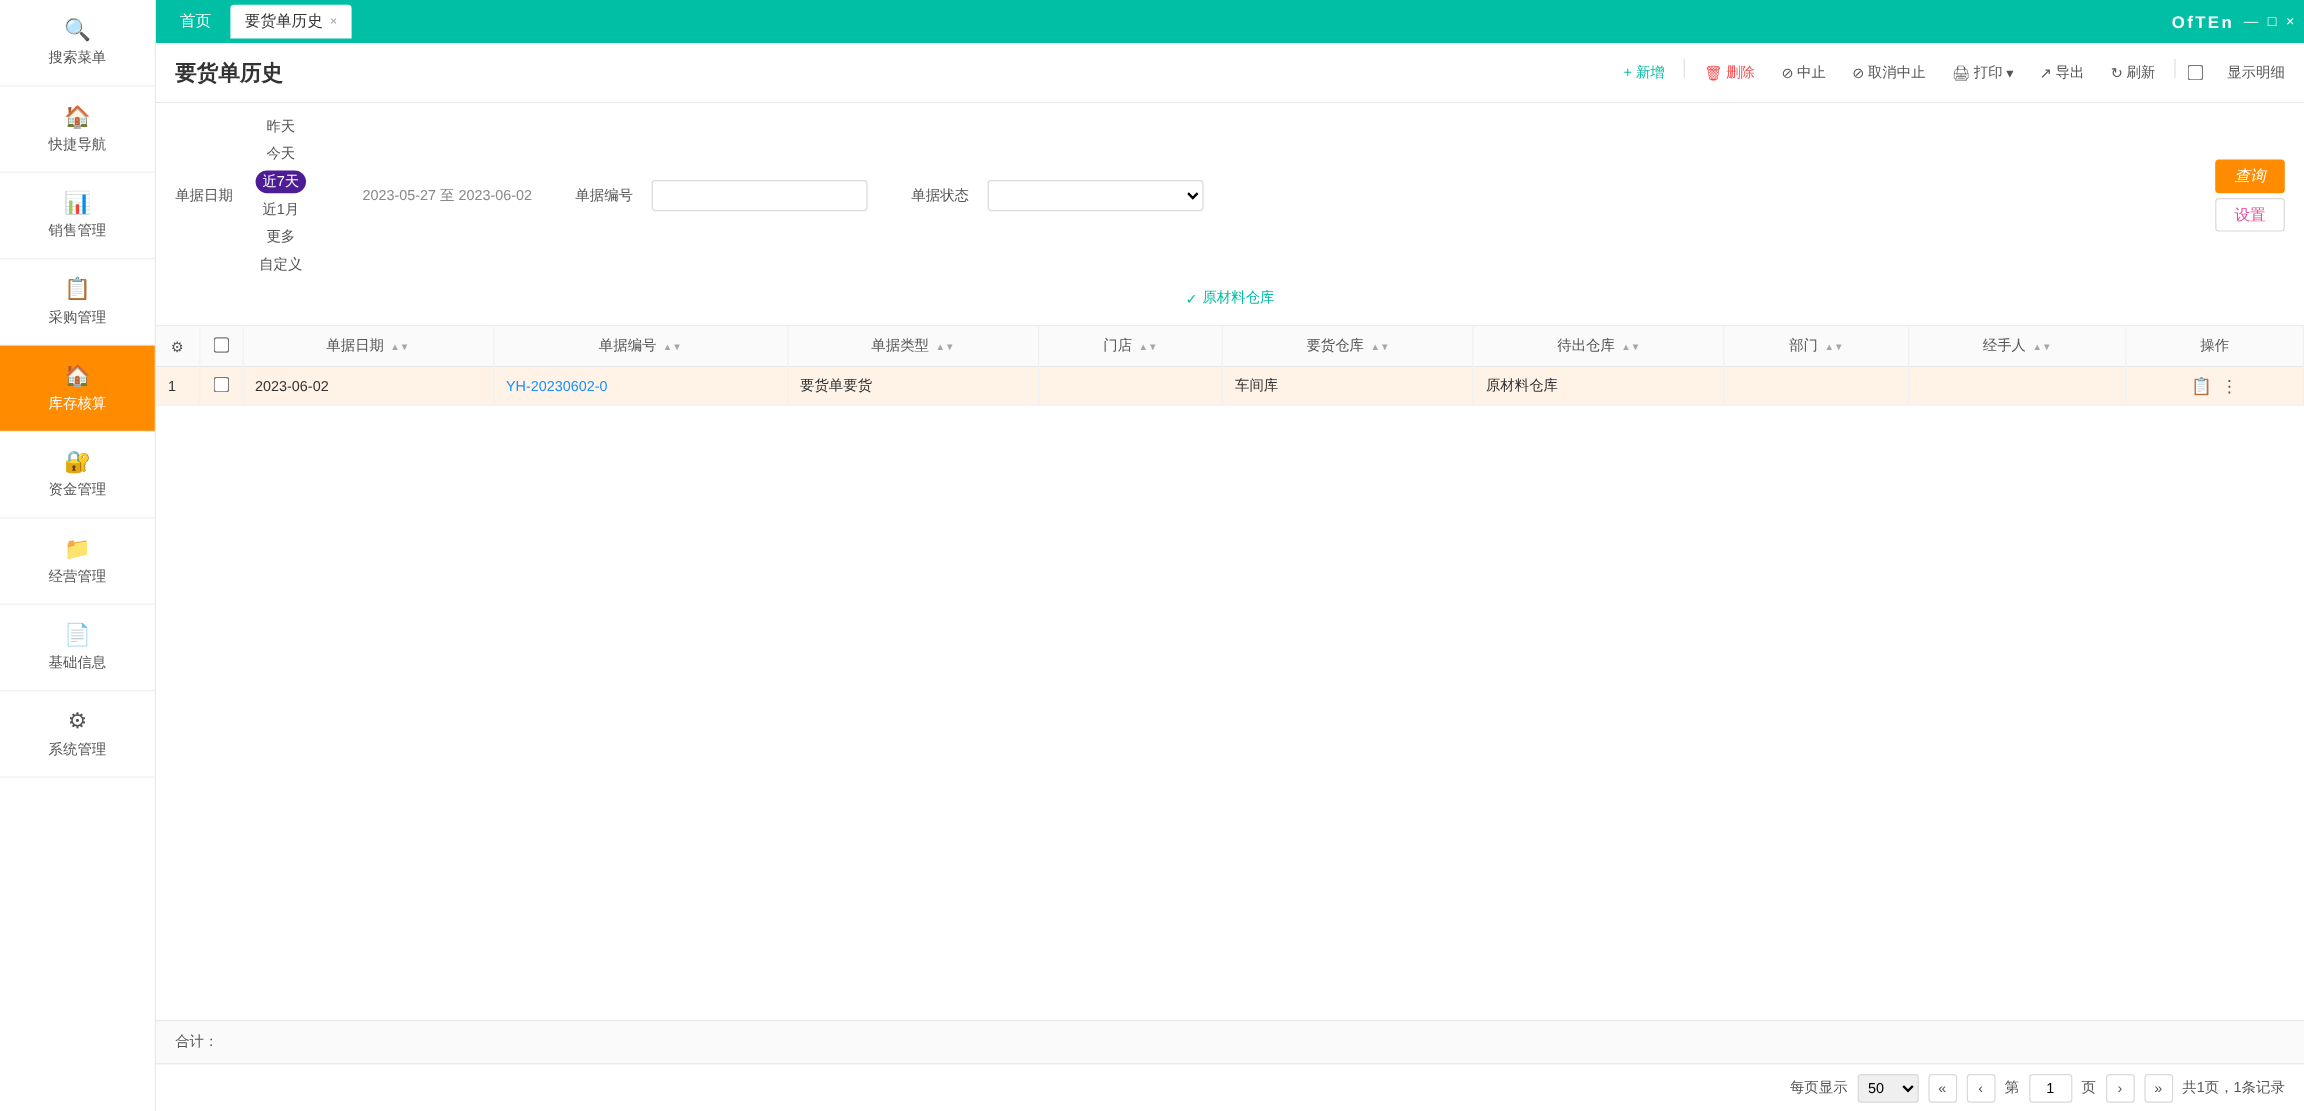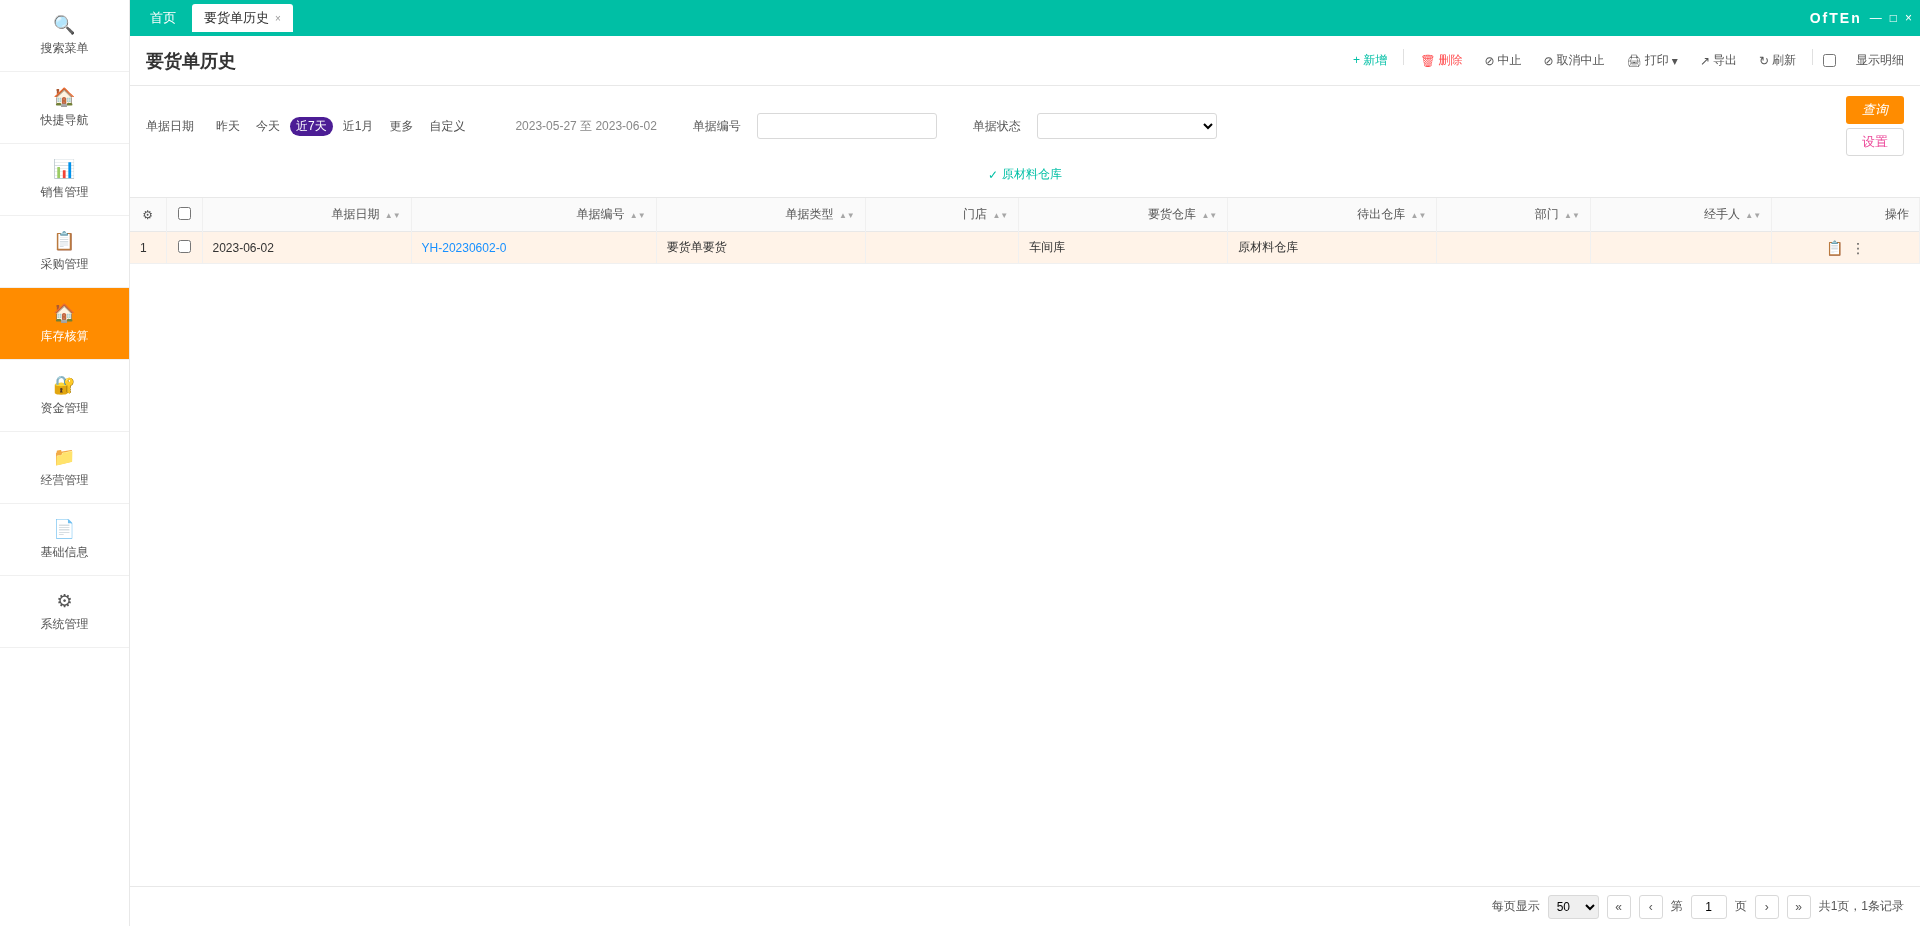--- a/index.html
+++ b/index.html
@@ -97,21 +97,21 @@
       border-bottom: 1px solid #e8e8e8;
       flex-shrink: 0;
     }
     .filter-row {
       display: flex;
       align-items: center;
       gap: 16px;
       margin-bottom: 6px;
     }
     .filter-label { font-size: 12px; color: #555; white-space: nowrap; }
-    .filter-date-options { display: flex; align-items: center; gap: 4px; }
+    .filter-date-options { display: flex; align-items: center; gap: 4px; flex-direction: column; }
     .date-option {
       padding: 1px 6px;
       font-size: 12px;
       color: #555;
       cursor: pointer;
       border-radius: 3px;
     }
     .date-option.active { background: #4c1d95; color: #fff; border-radius: 10px; }
     .filter-input {
       border: 1px solid #d9d9d9;
@@ -151,21 +151,21 @@
       display: flex; flex-direction: column; gap: 4px;
       margin-left: auto;
     }
 
     
     .table-container { flex: 1; overflow: auto; }
     table { width: 100%; border-collapse: collapse; }
     thead tr { background: #fafafa; border-bottom: 1px solid #e8e8e8; }
     thead th {
       padding: 8px 10px; font-size: 12px; color: #555;
-      text-align: right; font-weight: normal;
+      text-align: center; font-weight: normal;
       border-right: 1px solid #f0f0f0;
       white-space: nowrap;
     }
     thead th .sort-icons { display: inline-flex; flex-direction: column; margin-left: 2px; opacity: 0.5; font-size: 8px; }
     tbody tr { border-bottom: 1px solid #f0f0f0; }
     tbody tr.selected { background: #fff3e8; }
     tbody td { padding: 7px 10px; font-size: 12px; color: #333; border-right: 1px solid #f0f0f0; }
     .table-link { color: #1890ff; cursor: pointer; text-decoration: none; }
     .th-settings { width: 36px; text-align: center; }
     .th-checkbox { width: 36px; text-align: center; }
@@ -395,20 +395,23 @@
             <td></td>
             <td class="td-op">
               <span class="op-icon">📋</span>
               <span class="op-icon">⋮</span>
             </td>
           </tr>
         </tbody>
       </table>
     </div>
 
+    <div class="table-footer">
+      <span>合计：</span>
+    </div>
 
     <div class="pagination">
       <span>每页显示</span>
       <select class="page-size-select">
         <option value="50">50</option>
         <option value="10">10</option>
         <option value="20">20</option>
         <option value="100">100</option>
       </select>
       <button class="page-btn">«</button>

